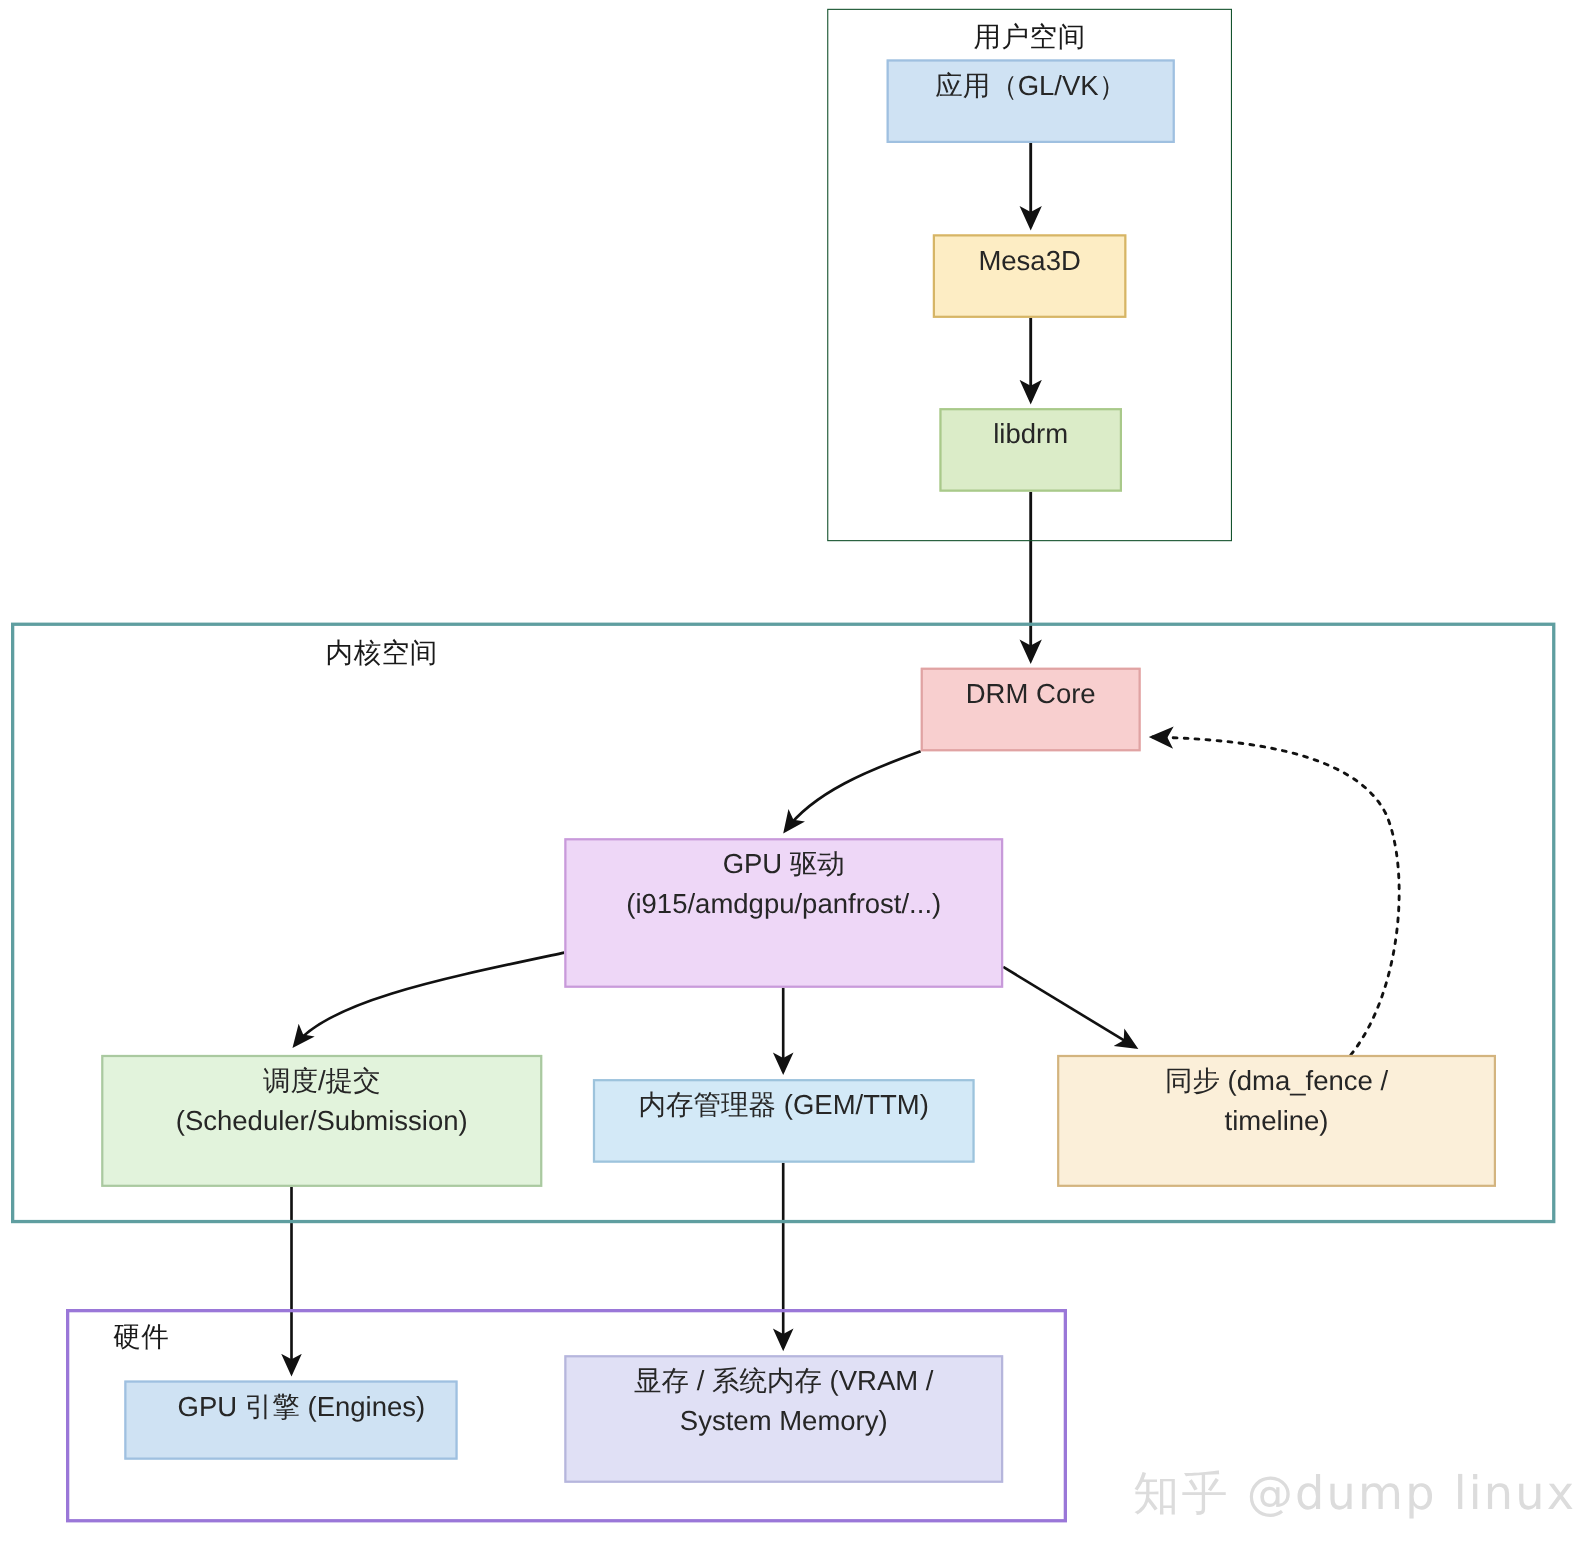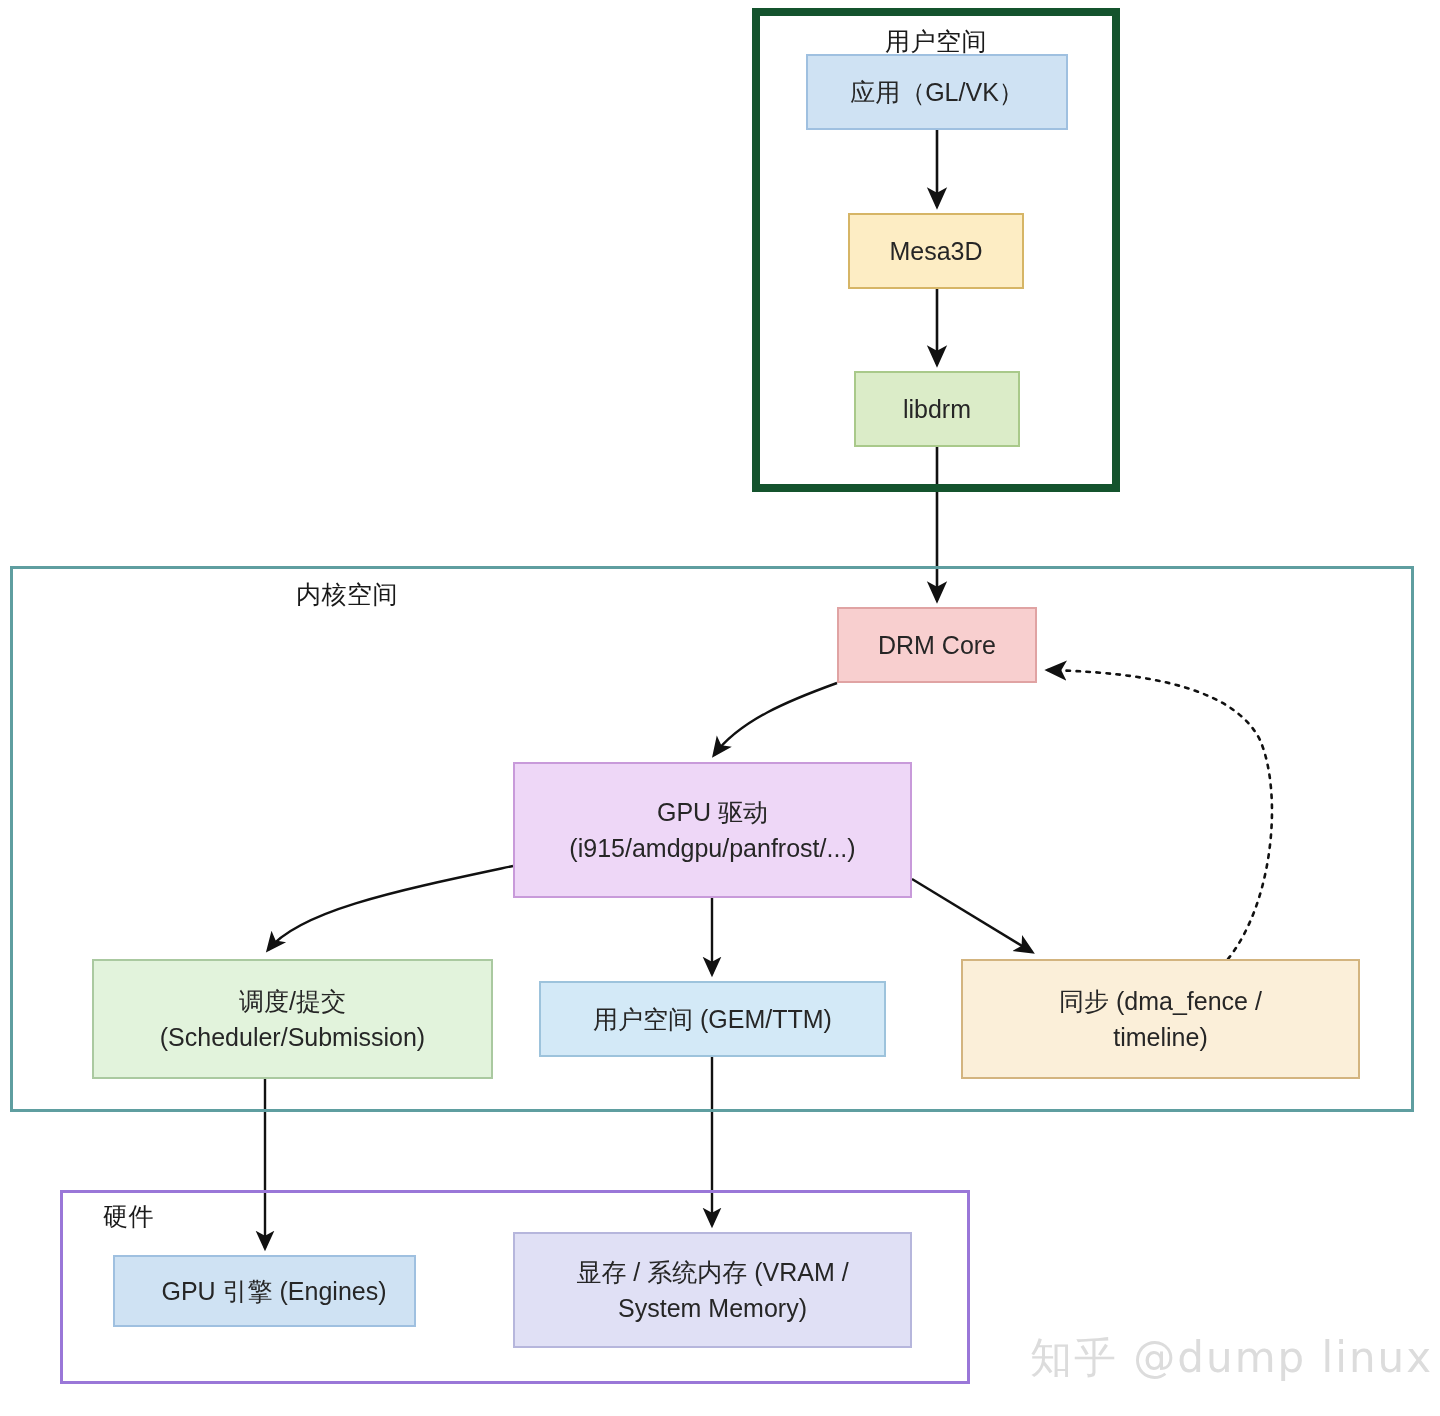--- a/index.html
+++ b/index.html
@@ -36,21 +36,21 @@
     left: 0; right: 0;
     text-align: center;
     font-size: 25px;
     color: #1a1a1a;
     line-height: 1.2;
     letter-spacing: 0.5px;
   }
   .node {
     position: absolute;
     display: flex;
-    align-items: center;
+    align-items: flex-start;
     justify-content: center;
     text-align: center;
     font-size: 25px;
     color: #262626;
     line-height: 1.45;
     border-width: 2px;
     border-style: solid;
     z-index: 3;
     padding: 4px 8px;
   }
@@ -96,21 +96,21 @@
 
     <path d="M912,879 L1032,952" stroke="#111111" stroke-width="2.4" fill="none" marker-end="url(#arrow)"></path>
 
     <path d="M1228,959 C1275,900 1282,790 1260,740 C1230,680 1120,672 1048,670" stroke="#111111" stroke-width="2.6" fill="none" stroke-dasharray="3.5 6.5" stroke-linecap="round" marker-end="url(#arrowdot)"></path>
 
     <path d="M265,1079 L265,1248" stroke="#111111" stroke-width="2.4" fill="none" marker-end="url(#arrow)"></path>
 
     <path d="M712,1057 L712,1225" stroke="#111111" stroke-width="2.4" fill="none" marker-end="url(#arrow)"></path>
   </svg>
 
-  <div class="group" style="left:752px; top:8px; width:368px; height:484px; border:8px solid #14532d;">
+  <div class="group" style="left:752px; top:8px; width:368px; height:484px; border:1px solid #14532d;">
     <div class="group-label">用户空间</div>
   </div>
 
   <div class="group" style="left:10px; top:566px; width:1404px; height:546px; border:3px solid #5f9ea0;">
     <div class="group-label" style="left:0; right:730px; text-align:center;">内核空间</div>
   </div>
 
   <div class="group" style="left:60px; top:1190px; width:910px; height:194px; border:3px solid #9a77d8;">
     <div class="group-label" style="left:0; right:450px; text-align:left; top:8px;margin-left:40px;">硬件</div>
   </div>
@@ -148,21 +148,21 @@
 
   <div class="node" style="left:64px; top:959px; width:401px; height:120px; background:#e2f3dc; border-color:#aac9a0;margin-left:28px;">
     <span class="lines">
       <span class="l">调度/提交</span>
       <span class="l">(Scheduler/Submission)</span>
     </span>
   </div>
 
   <div class="node" style="left:539px; top:981px; width:347px; height:76px; background:#d3e9f7; border-color:#9dc3dc;">
     <span class="lines">
-      <span class="l">用户空间 (GEM/TTM)</span>
+      <span class="l">内存管理器 (GEM/TTM)</span>
     </span>
   </div>
 
   <div class="node" style="left:961px; top:959px; width:399px; height:120px; background:#fbefd9; border-color:#d3b47f;">
     <span class="lines">
       <span class="l">同步 (dma_fence /</span>
       <span class="l">timeline)</span>
     </span>
   </div>
 

